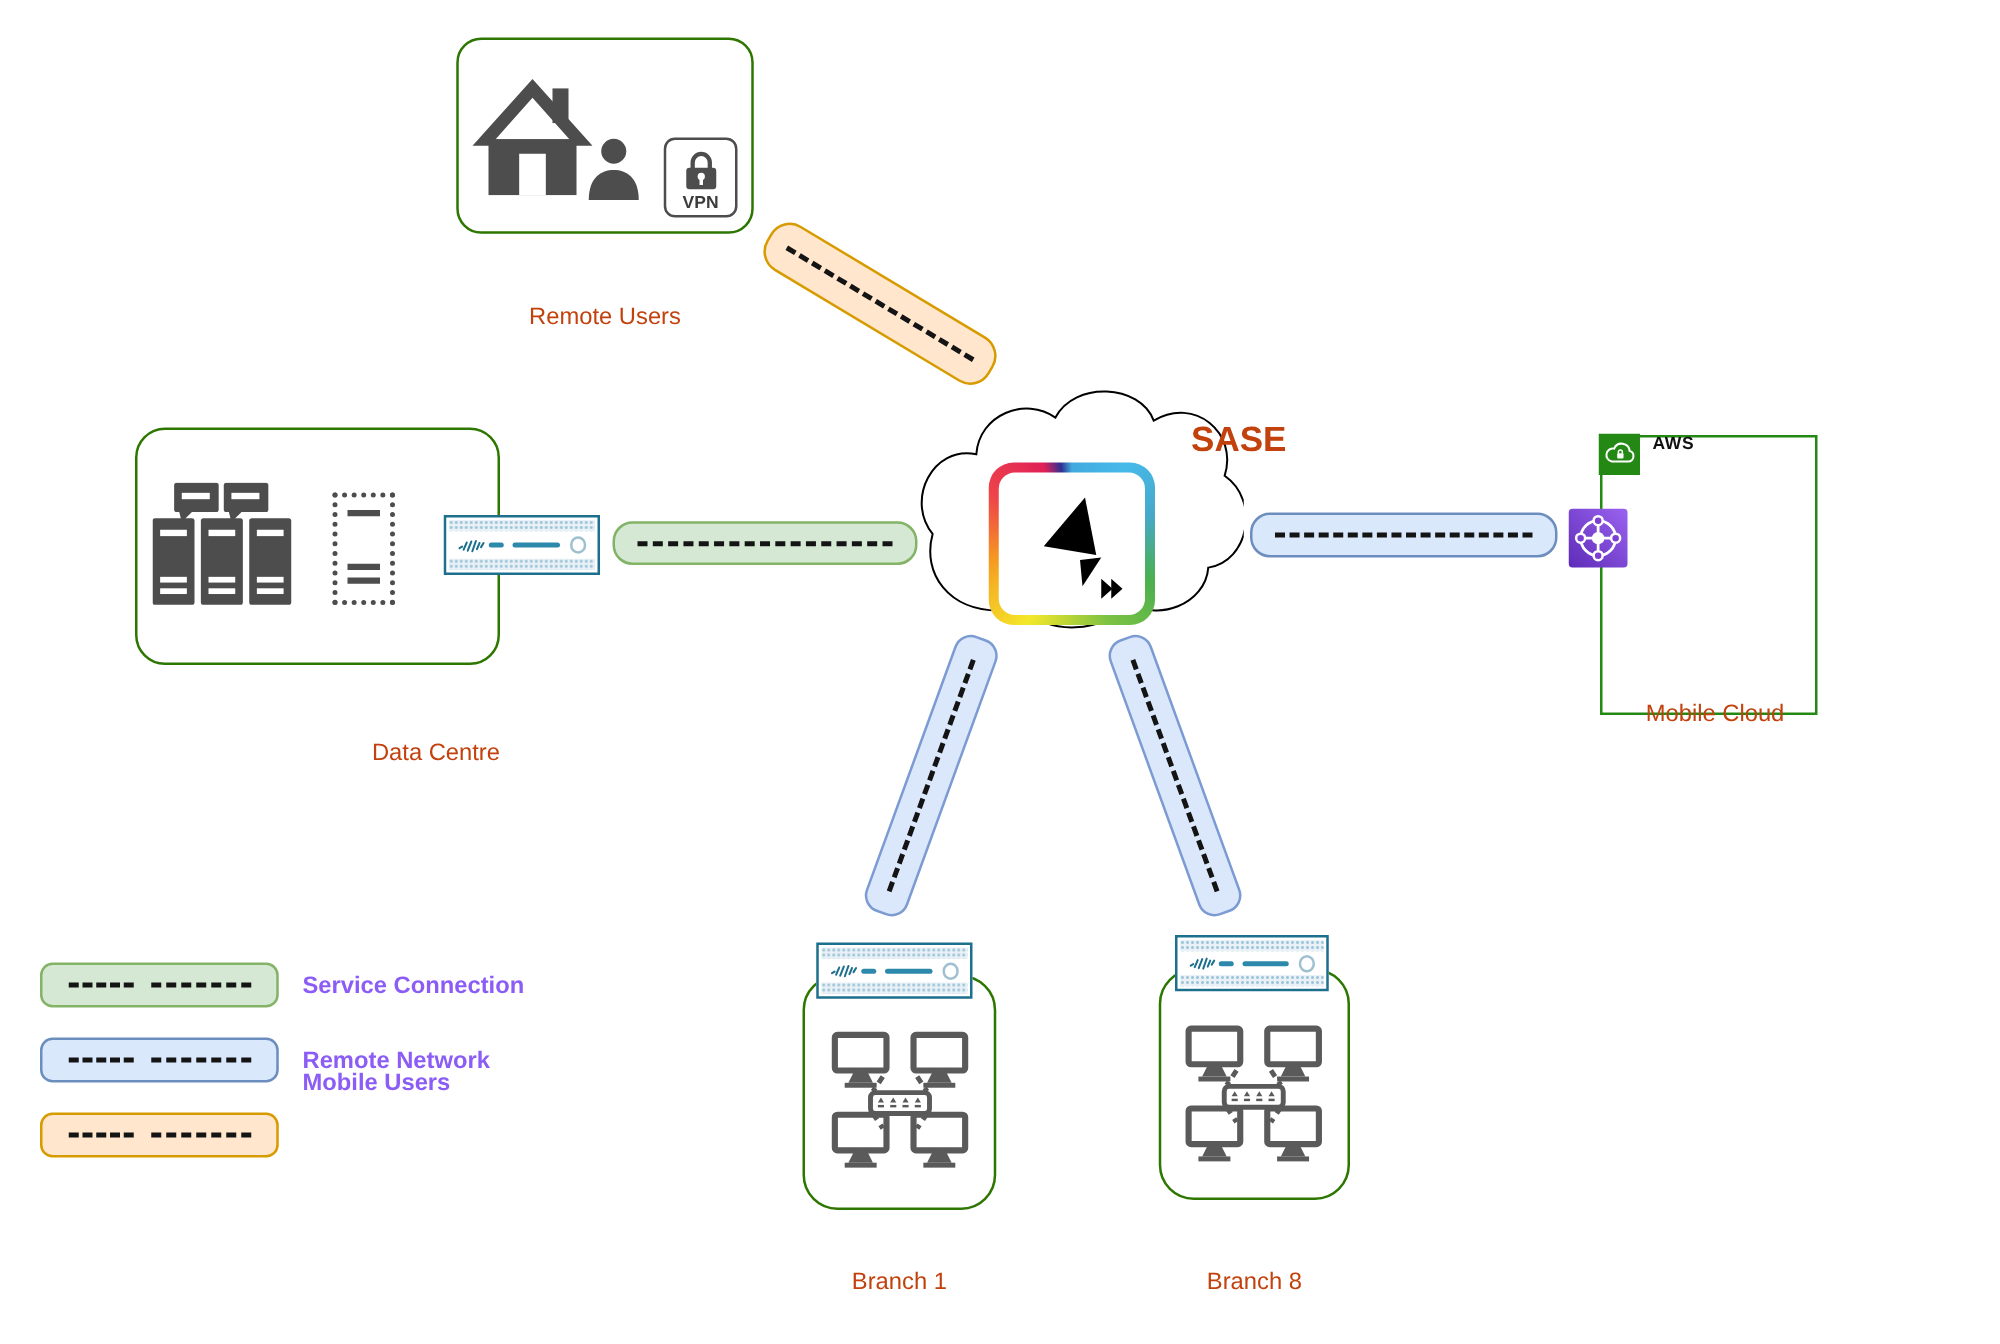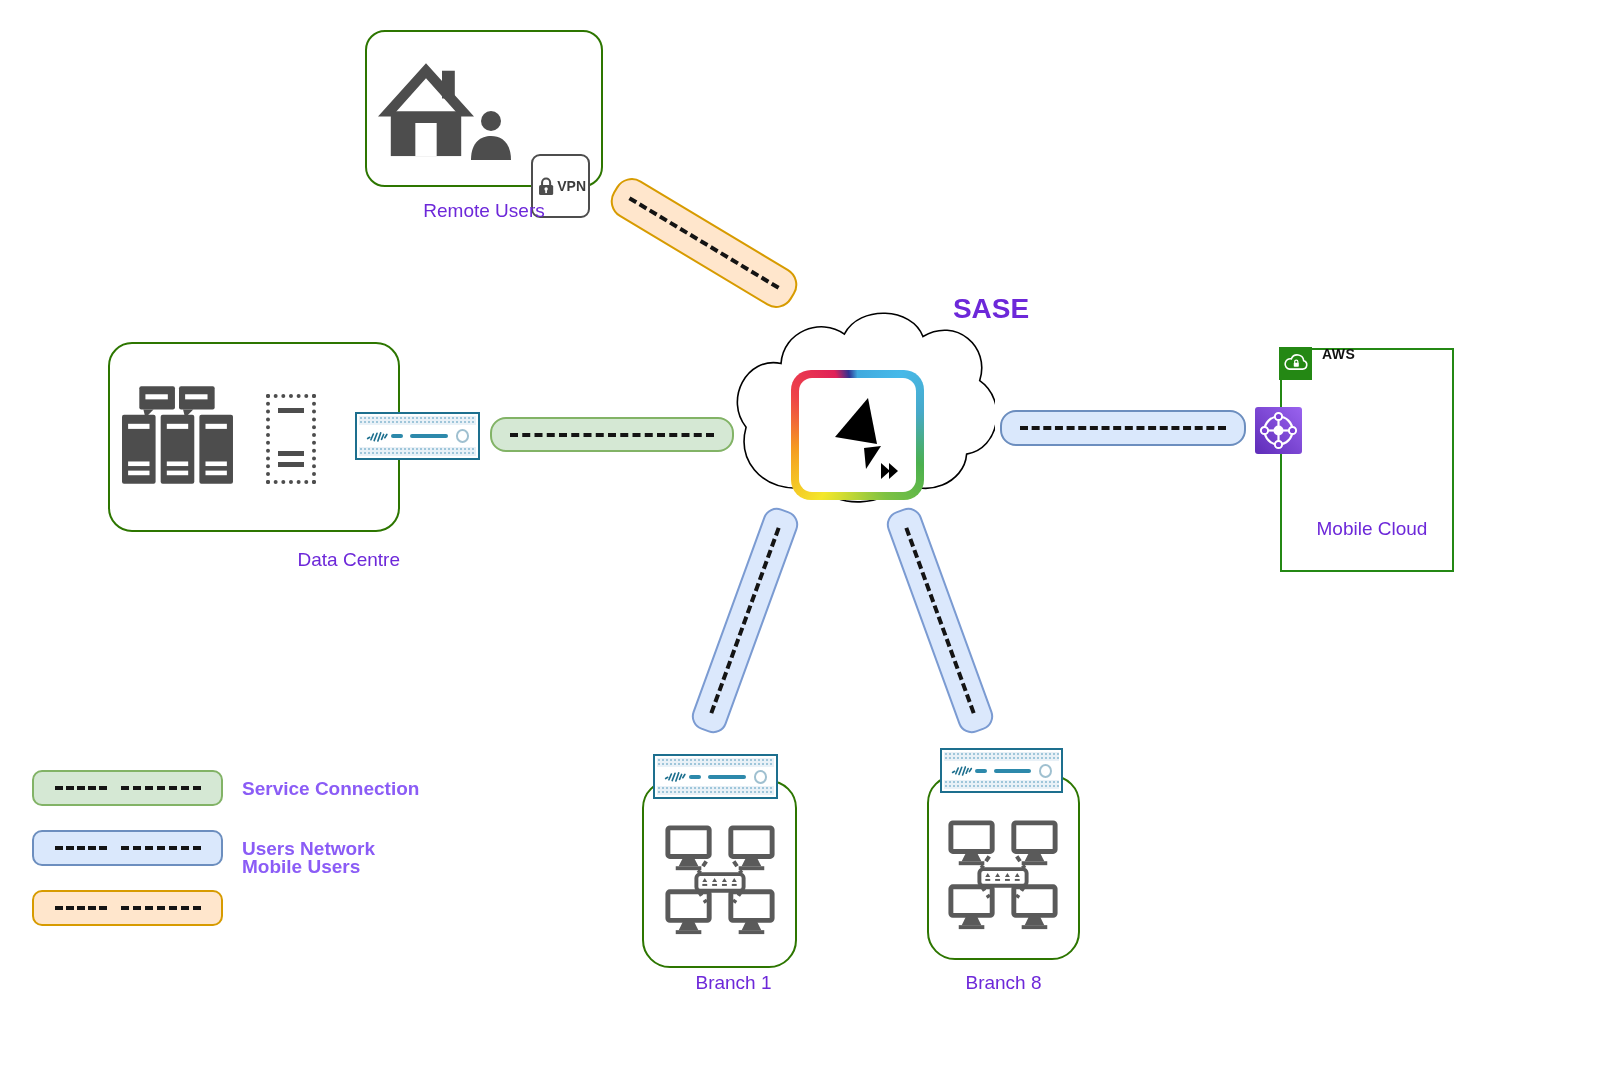--- a/index.html
+++ b/index.html
@@ -2,21 +2,21 @@
 <html><head>
 <meta charset="utf-8">
 <style>
   html,body{margin:0;padding:0;background:#fff;}
   .stage{position:relative;width:1600px;height:1075px;background:#fff;overflow:hidden;
          font-family:"Liberation Sans",sans-serif;color:#111;}
   .abs{position:absolute;box-sizing:border-box;}
 
   
   .nodebox{border:2px solid #2d7600;border-radius:22px;background:#fff;}
-  .label{font-size:19px;color:#6d28d9;text-align:center;}
+  .label{font-size:19px;color:#c2410c;text-align:center;margin-top:43px;}
   .bold{font-weight:bold;}
 
   
   .pill{border-radius:16px;display:flex;align-items:center;justify-content:center;}
   .pill.green{background:#d5e8d4;border:2.5px solid #82b366;}
   .pill.blue{background:#dae8fc;border:2.5px solid #6c8ebf;}
   .pill.blue2{background:#dbe8fc;border:2.5px solid #7b9bd2;}
   .pill.orange{background:#ffe6cc;border:2.5px solid #d79b00;}
   .dash-h{width:85%;height:0;border-top:4px dashed #141414;}
   .dash-v{width:0;height:85%;border-left:4px dashed #141414;}
@@ -35,21 +35,21 @@
   
   .prisma{border-radius:20px;padding:8px;
     background:conic-gradient(from 0deg,
       #41a9de 0deg,#46b9e9 35deg,#47a9c9 70deg,#4bb04e 115deg,#7ec242 155deg,
       #f4e72a 210deg,#f59b20 258deg,#ee4349 302deg,#e02058 340deg,#2e3192 352deg,#41a9de 360deg);}
   .prisma-in{width:100%;height:100%;background:#fff;border-radius:13px;
              display:flex;align-items:center;justify-content:center;}
 
   
   .vpnbadge{border:2.5px solid #4d4d4d;border-radius:9px;background:#fff;
-            display:flex;flex-direction:row;align-items:center;justify-content:flex-end;padding:3px 2px;margin-top:44px;}
+            display:flex;flex-direction:column;align-items:center;justify-content:flex-end;padding:3px 2px;}
   .vpnbadge .txt{font-size:14px;font-weight:bold;color:#3c3c3c;line-height:15px;}
 
   
   .vmicon{border:4px dotted #4d4d4d;background:#fff;position:relative;}
   .vmicon .bar{position:absolute;left:18%;width:64%;height:5px;background:#4d4d4d;}
 
   
   .cloudbox{border:2px solid #248814;background:#fff;}
   .awsbadge{background:#248814;display:flex;align-items:center;justify-content:center;}
   .tgw{background:linear-gradient(45deg,#5e2cb8,#9a63ef);border-radius:3px;
@@ -274,21 +274,21 @@
     </div>
     <div class="strip"></div>
   </div>
 
   <div class="abs" style="left:661px;top:822px;width:118px;height:118px;">
     <svg width="118" height="118">
         <use href="#sym-network"></use>
       </svg>
   </div>
 
-  <div class="abs label" style="left:656px;top:972px;width:155px;">Branch 1</div>
+  <div class="abs label" style="left:642px;top:972px;width:155px;">Branch 1</div>
 
   <div class="abs nodebox" style="left:927px;top:775px;width:153px;height:185px;border-radius:28px;"></div>
 
   <div class="abs appliance" style="left:940px;top:748px;width:123px;height:45px;">
     <div class="strip"></div>
     <div class="mid">
       <svg width="26" height="15">
           <use href="#sym-appl-logo"></use>
         </svg>
       <span class="sp"></span>
@@ -310,21 +310,21 @@
   <div class="abs lgpill" style="left:32px;top:770px;width:191px;height:36px;background:#d5e8d4;border:2.5px solid #82b366;">
     <span class="dseg" style="width:52px;"></span>
     <span class="dseg" style="width:80px;"></span>
   </div>
   <div class="abs legend-label" style="left:242px;top:778px;">Service Connection</div>
 
   <div class="abs lgpill" style="left:32px;top:830px;width:191px;height:36px;background:#dae8fc;border:2.5px solid #6c8ebf;">
     <span class="dseg" style="width:52px;"></span>
     <span class="dseg" style="width:80px;"></span>
   </div>
-  <div class="abs legend-label" style="left:242px;top:838px;">Users Network</div>
+  <div class="abs legend-label" style="left:242px;top:838px;">Remote Network</div>
 
   <div class="abs lgpill" style="left:32px;top:890px;width:191px;height:36px;background:#ffe6cc;border:2.5px solid #d79b00;">
     <span class="dseg" style="width:52px;"></span>
     <span class="dseg" style="width:80px;"></span>
   </div>
   <div class="abs legend-label" style="left:242px;top:856px;">Mobile Users</div>
 
 </div>
 
 </body></html>

